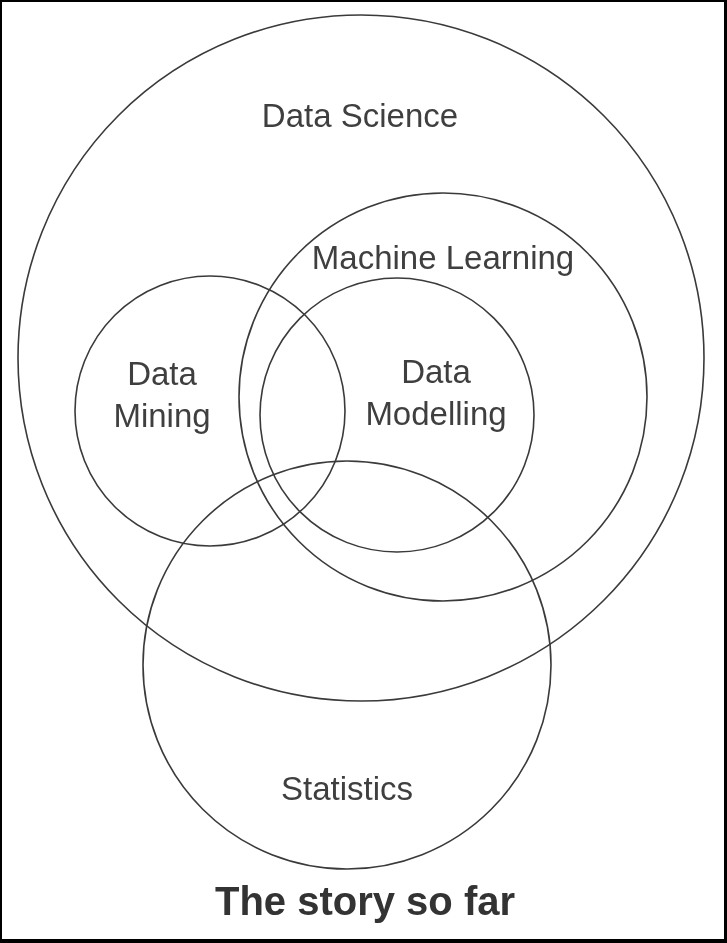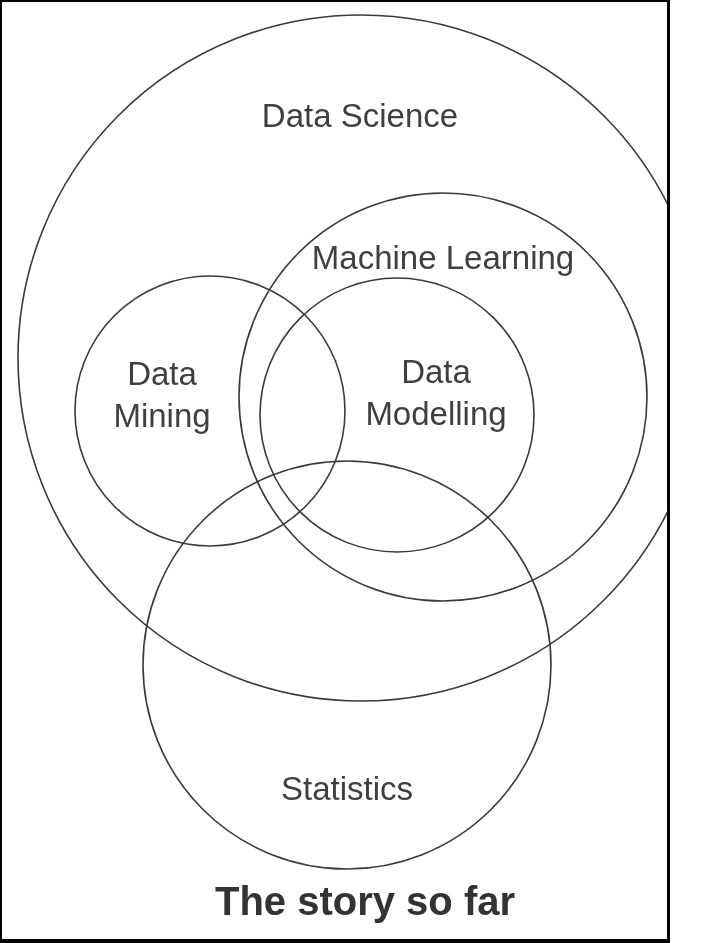--- a/index.html
+++ b/index.html
@@ -3,21 +3,21 @@
 <meta charset="utf-8">
 <style>
   html, body {
     margin: 0;
     padding: 0;
     background: #ffffff;
     font-family: "Liberation Sans", sans-serif;
   }
   .figure {
     position: relative;
-    width: 670px;
+    width: 727px;
     height: 943px;
     box-sizing: border-box;
     background: #ffffff;
     border-style: solid;
     border-color: #000000;
     border-width: 2px 3px 4px 2px;
     overflow: hidden;
   }
   svg.venn {
     display: block;

